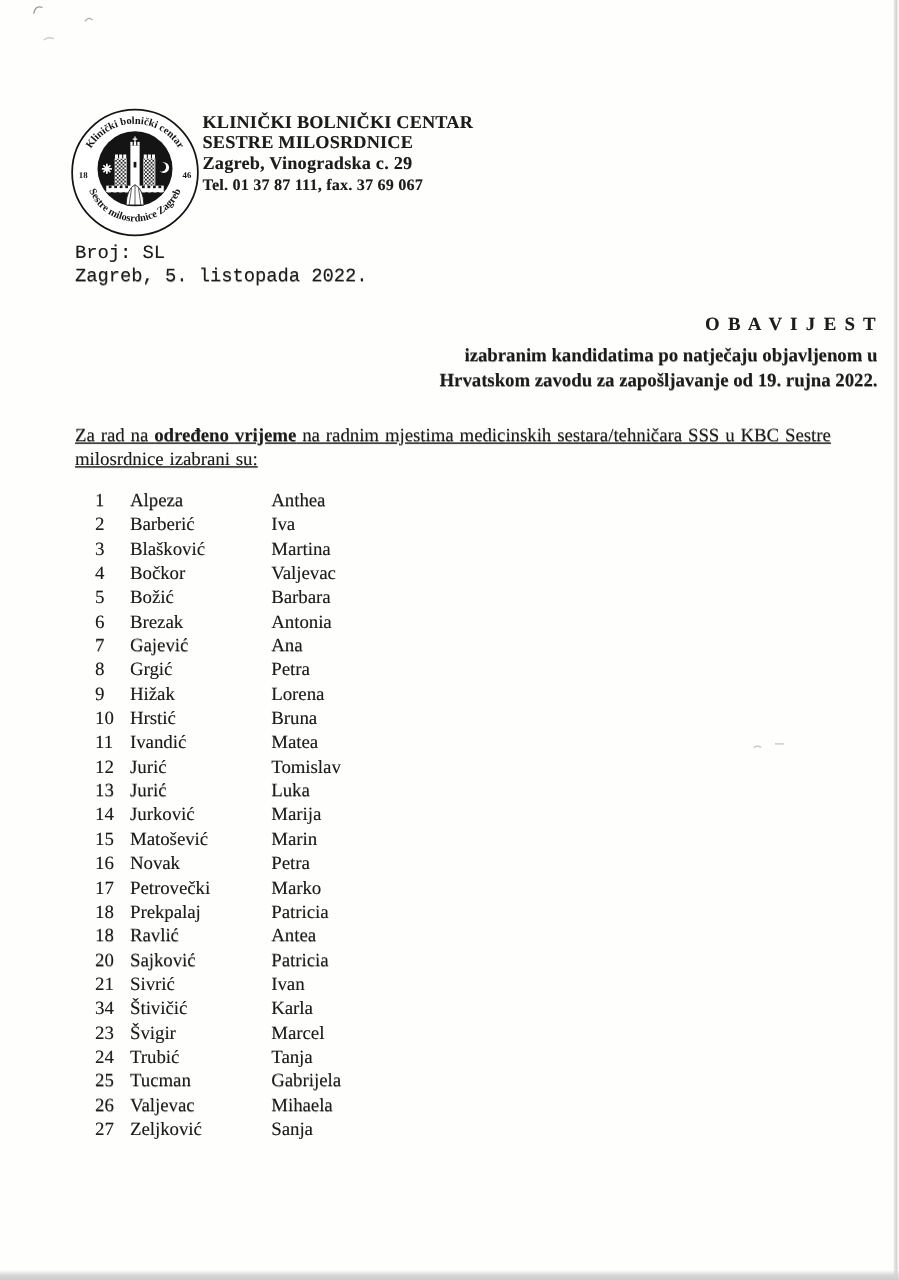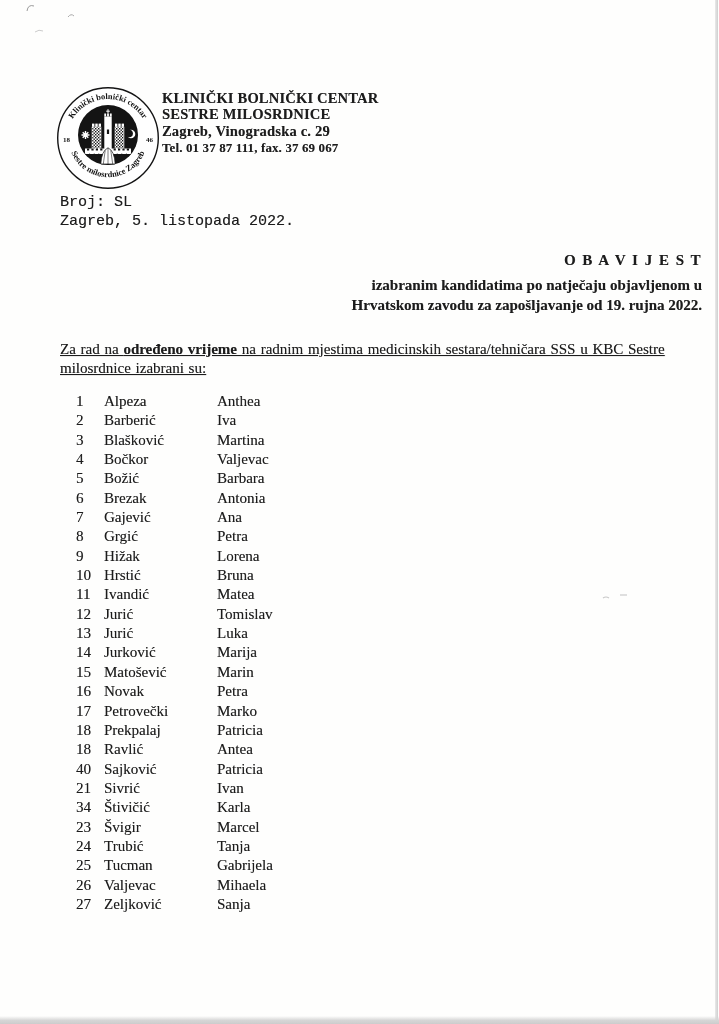--- a/index.html
+++ b/index.html
@@ -271,21 +271,21 @@
         <span class="c-name">Patricia</span>
       </div>
 
       <div class="c-row">
         <span class="c-num">18</span>
         <span class="c-surname">Ravlić</span>
         <span class="c-name">Antea</span>
       </div>
 
       <div class="c-row">
-        <span class="c-num">40</span>
+        <span class="c-num">20</span>
         <span class="c-surname">Sajković</span>
         <span class="c-name">Patricia</span>
       </div>
 
       <div class="c-row">
         <span class="c-num">21</span>
         <span class="c-surname">Sivrić</span>
         <span class="c-name">Ivan</span>
       </div>
 

